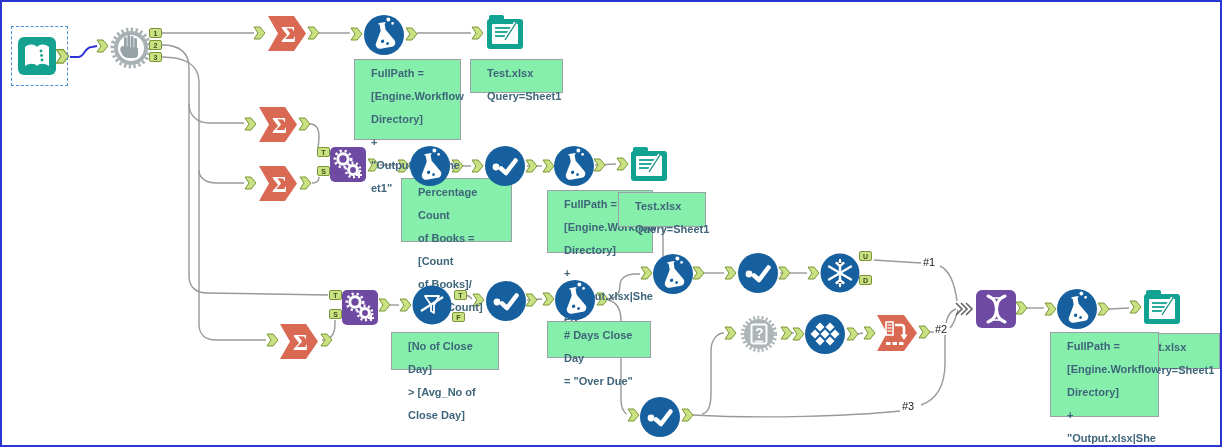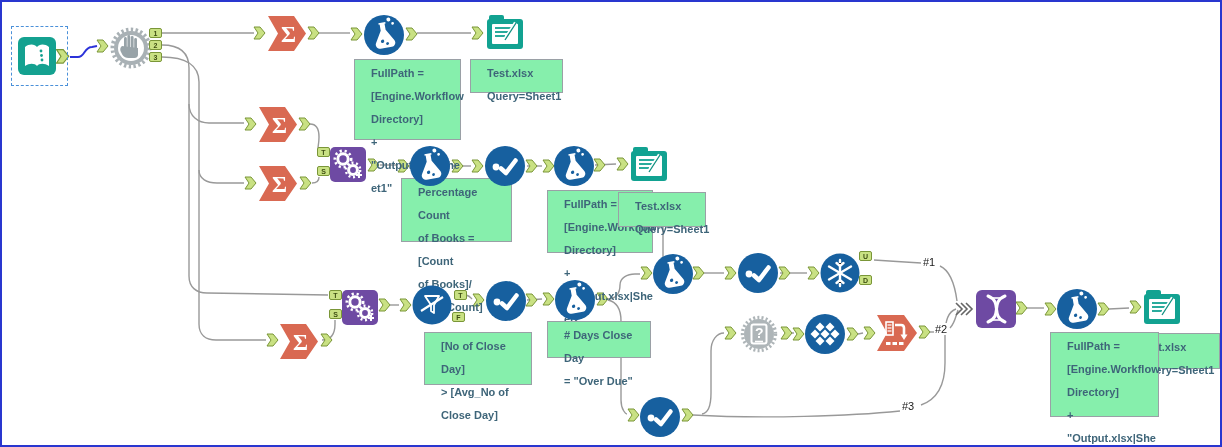--- a/index.html
+++ b/index.html
@@ -132,21 +132,21 @@
 of Books = [Count
 of Books]/
 [TotalCount]</div>
   <div class="ann" style="left:545px;top:188px;width:106px;height:63px">FullPath =
 [Engine.Workflow
 Directory]
 + "Output.xlsx|She
 et2"</div>
   <div class="ann" style="left:616px;top:190px;width:88px;height:35px">Test.xlsx
 Query=Sheet1</div>
-  <div class="ann" style="left:422px;top:330px;width:108px;height:53px">[No of Close Day]
+  <div class="ann" style="left:389px;top:330px;width:108px;height:38px">[No of Close Day]
 &gt; [Avg_No of
 Close Day]</div>
   <div class="ann" style="left:545px;top:319px;width:104px;height:37px"># Days Close Day
 = "Over Due"</div>
   <div class="ann" style="left:1121px;top:331px;width:97px;height:36px">Test.xlsx
 Query=Sheet1</div>
   <div class="ann" style="left:1048px;top:330px;width:109px;height:85px">FullPath =
 [Engine.Workflow
 Directory]
 + "Output.xlsx|She

